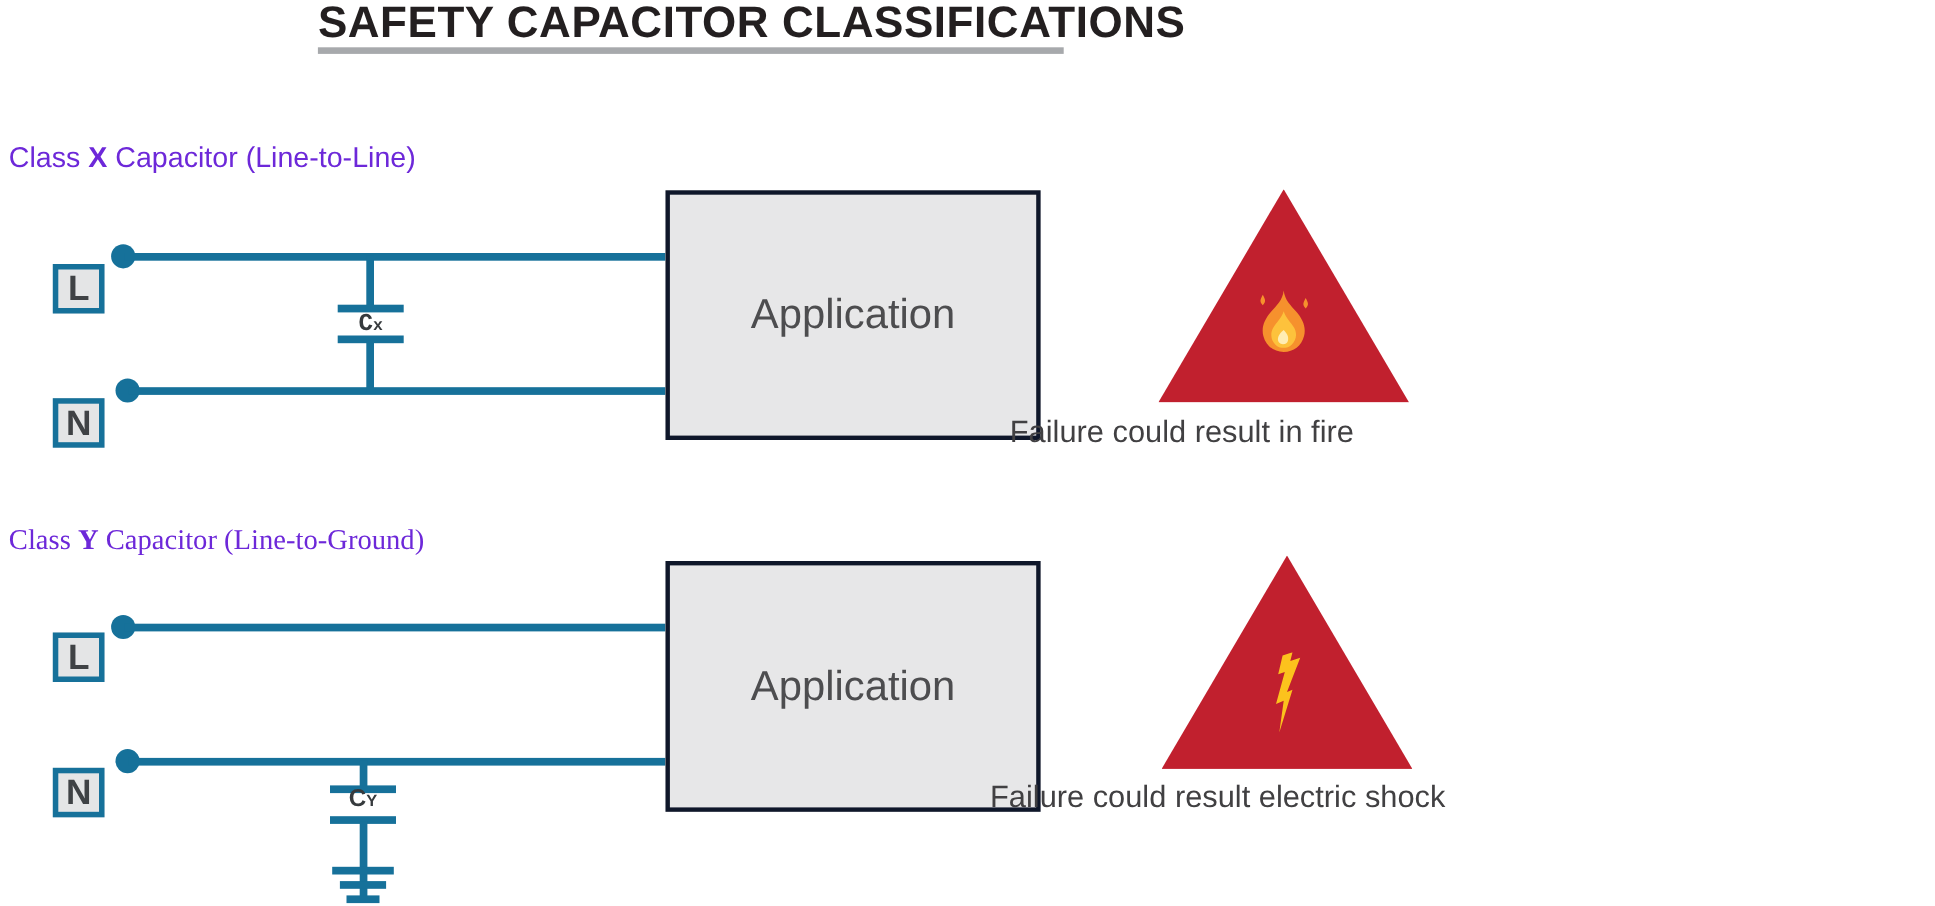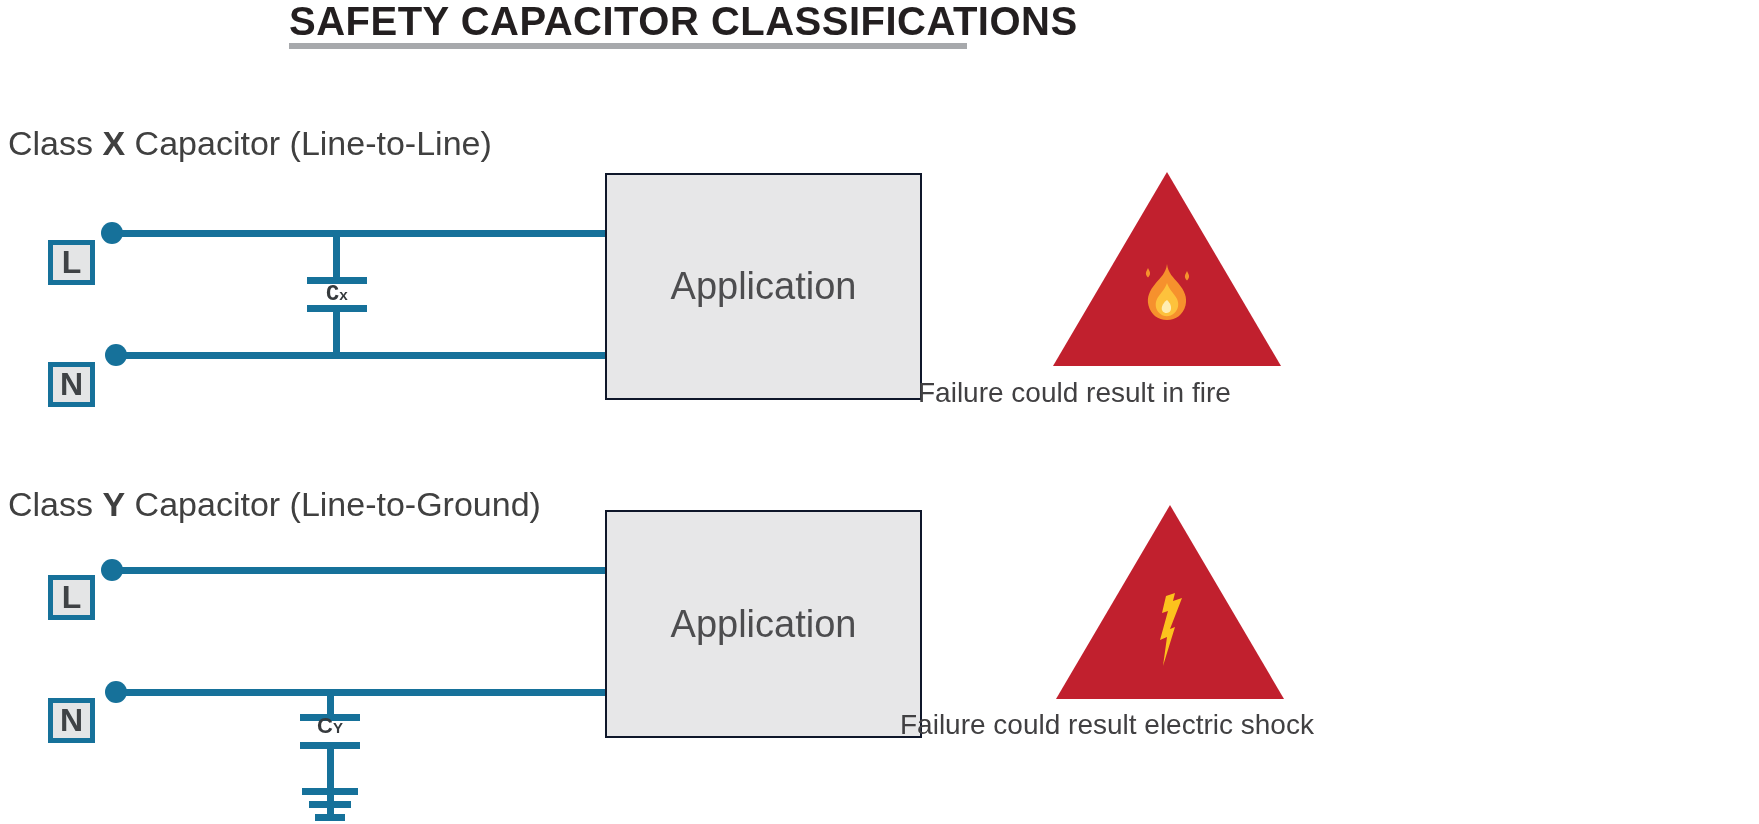--- a/index.html
+++ b/index.html
@@ -15,46 +15,46 @@
     position:absolute;left:289px;top:-2px;width:678px;
     text-align:center;font-size:40px;font-weight:600;letter-spacing:0.5px;
     color:#231f20;line-height:46px;white-space:nowrap;
   }
   .title-underline{
     position:absolute;left:289px;top:43px;width:678px;height:6px;
     background:#a7a9ac;
   }
   
   .section-heading{
-    position:absolute;left:8px;font-size:34px;color:#404040;
+    position:absolute;left:8px;font-size:26px;color:#6d28d9;
     line-height:42px;white-space:nowrap;font-weight:400;
   }
   .section-heading .bold-letter{font-weight:700;}
   .heading-x{top:122px;}
-  .heading-y{top:483px;}
+  .heading-y{top:470px;font-family:Liberation Serif, serif;}
   
   .wire{position:absolute;background:#16719a;}
   .node-dot{
     position:absolute;width:22px;height:22px;border-radius:50%;
     background:#16719a;
   }
   .terminal-box{
     position:absolute;width:47px;height:45px;box-sizing:border-box;
     background:#e4e5e6;border:5px solid #16719a;
     display:flex;align-items:center;justify-content:center;
     font-size:32px;font-weight:700;color:#3f4245;
   }
   .cap-label{
     position:absolute;text-align:center;color:#363a3d;font-weight:700;
     font-size:22px;line-height:22px;
   }
   .cap-label .sub{font-size:15px;}
   .app-box{
-    position:absolute;box-sizing:border-box;width:317px;
-    background:#e7e7e8;border:2px solid #0f172a;
+    position:absolute;box-sizing:border-box;width:341px;
+    background:#e7e7e8;border:4px solid #0f172a;
     display:flex;align-items:center;justify-content:center;
   }
   .app-box .app-label{font-size:38px;color:#4d4d4f;}
   
   .warning-triangle{
     position:absolute;width:228px;height:194px;background:#c1202e;
     -webkit-clip-path:polygon(50% 0,100% 100%,0 100%);
     clip-path:polygon(50% 0,100% 100%,0 100%);
   }
   .warning-triangle svg{position:absolute;}

